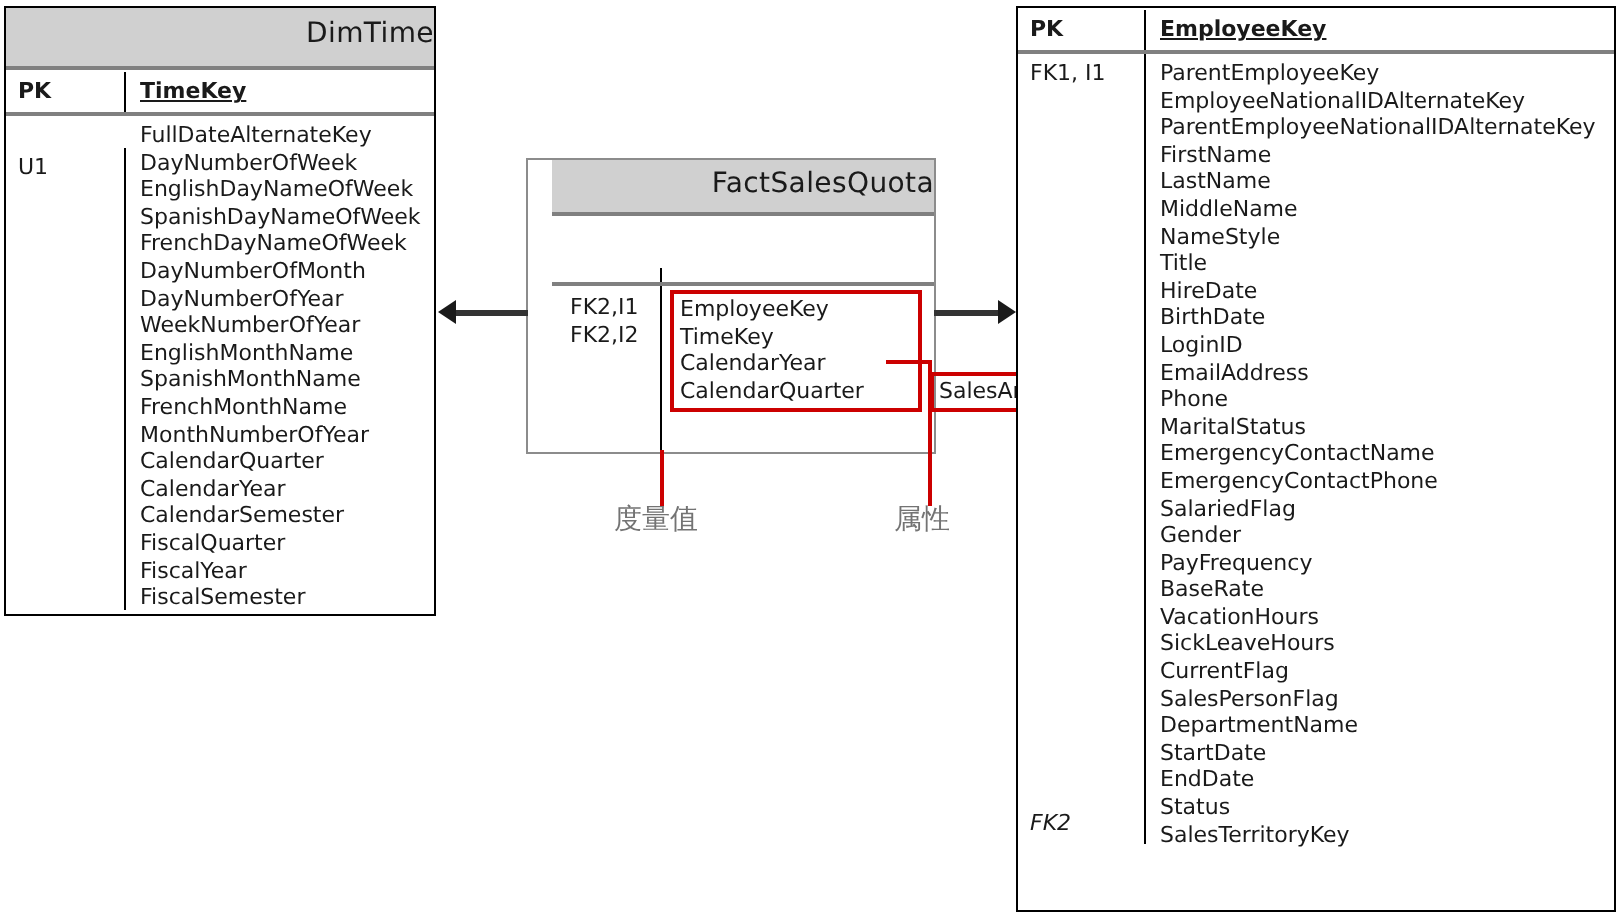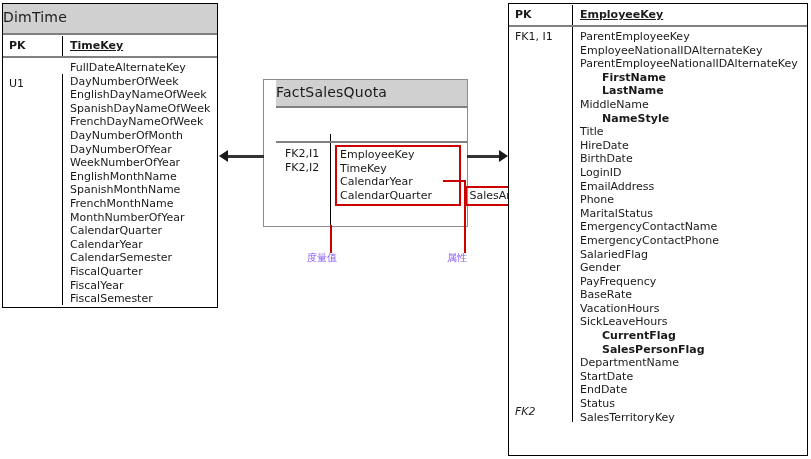--- a/index.html
+++ b/index.html
@@ -19,21 +19,21 @@
     position: absolute;
     box-sizing: border-box;
     border: 1px solid #000000;
     background: #ffffff;
   }
 
   .entity-title {
     box-sizing: border-box;
     background: #d0d0d0;
     border-bottom: 2px solid #808080;
-    text-align: left;
+    text-align: right;
     font-size: 14px;
     color: #1a1a1a;
     padding: 5px 0 6px 0;
     letter-spacing: 0.2px;
   }
 
   .entity-section {
     display: flex;
     box-sizing: border-box;
   }
@@ -69,22 +69,21 @@
     font-weight: bold;
     text-decoration: underline;
   }
   .pk-label {
     font-weight: bold;
   }
   .fld {
     display: block;
   }
   .fld.bold {
-    font-weight: bold;
-    margin-left: 22px;
+    font-weight: normal;
   }
 
   
   #dim-time {
     left: 2px;
     top: 3px;
     width: 216px;
     height: 305px;
   }
   #dim-time .entity-title { height: 31px; }
@@ -166,22 +165,22 @@
     border-left: 9px solid #1a1a1a;
   }
 
   .red-line {
     position: absolute;
     background: #cc0000;
   }
 
   .annot {
     position: absolute;
-    font-size: 10px;
-    color: #8b5cf6;
+    font-size: 14px;
+    color: #737373;
     white-space: nowrap;
     font-family: "DejaVu Sans", "Liberation Sans", sans-serif;
   }
 </style>
 </head>
 <body>
 
 <div class="entity" id="dim-time">
   <div class="entity-title">DimTime</div>
   <div class="entity-section sec-pk sec-divider">

